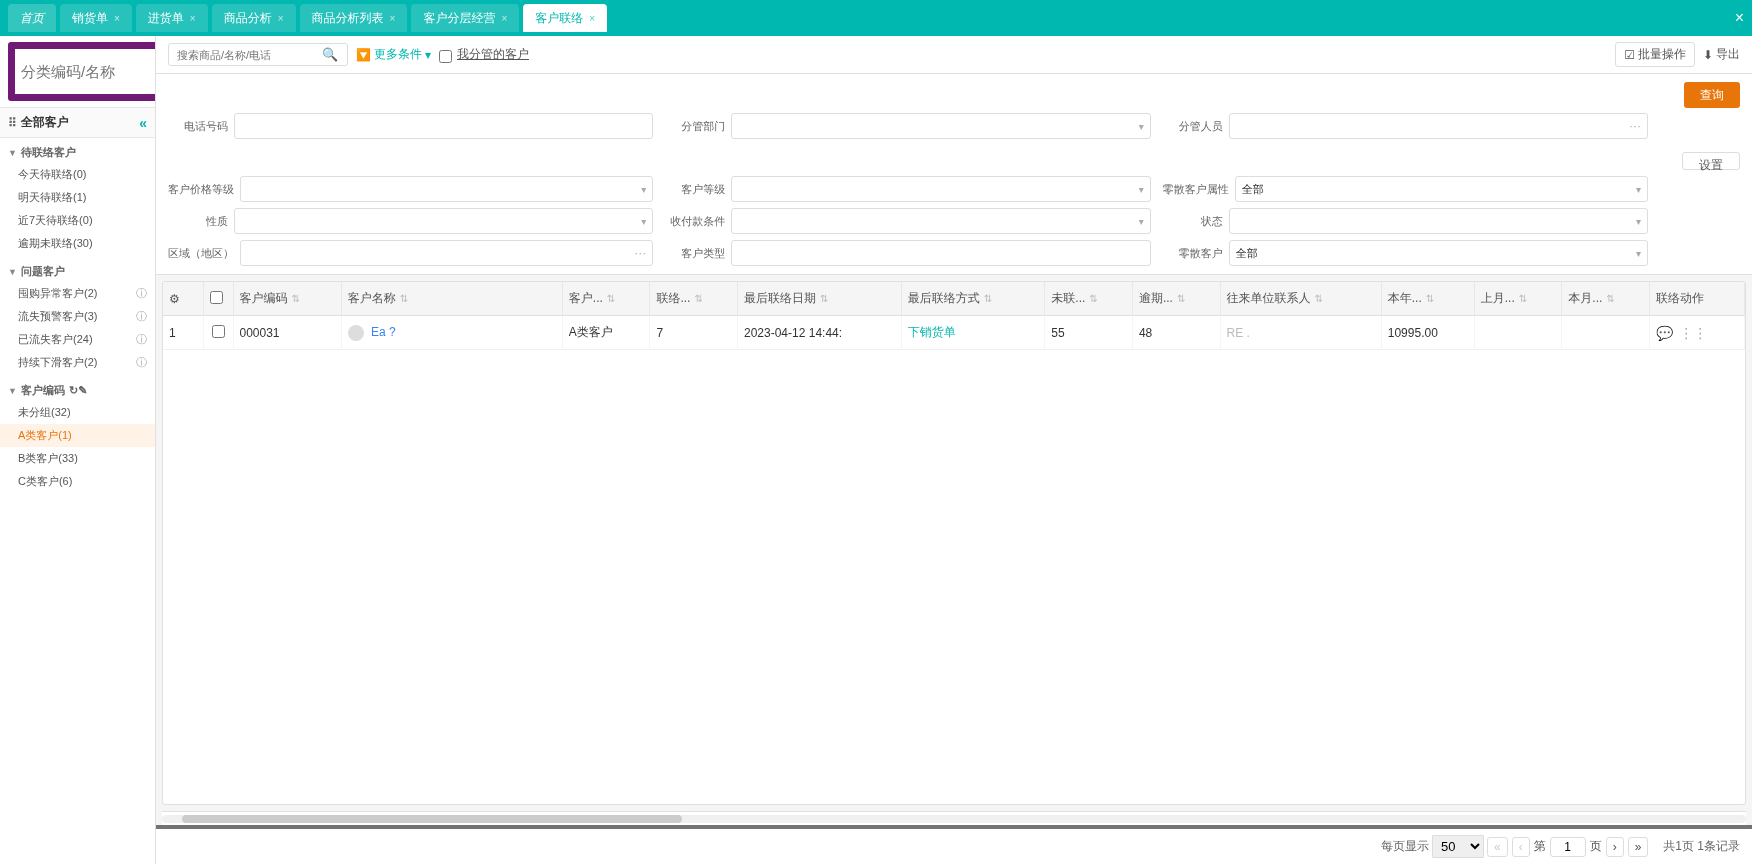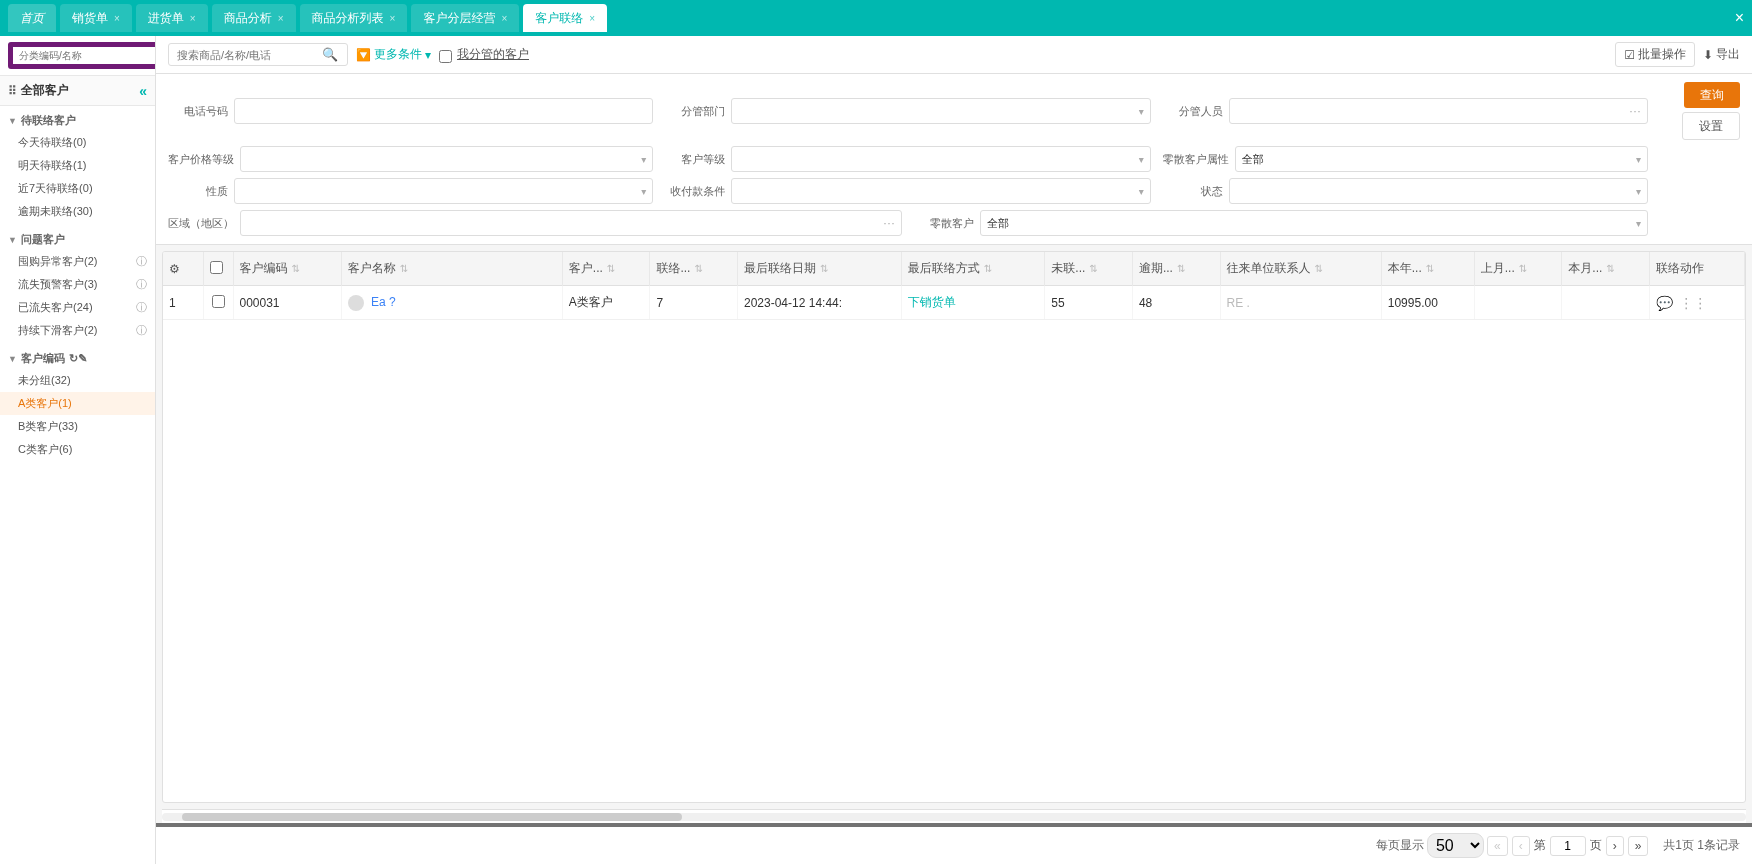--- a/index.html
+++ b/index.html
@@ -64,24 +64,24 @@
       flex-shrink: 0;
     }
     .sidebar-search {
       padding: 6px 8px;
       display: flex;
       align-items: center;
       border-bottom: 1px solid #e8e8e8;
     }
     .sidebar-search input {
       flex: 1;
-      border: 5px solid #701a75;
+      border: 7px solid #701a75;
       border-radius: 3px;
-      padding: 3px 6px;
-      font-size: 10px;
+      padding: 14px 6px;
+      font-size: 15px;
       outline: none;
       color: #999;
     }
     .sidebar-group-header {
       display: flex;
       align-items: center;
       padding: 6px 8px;
       font-weight: bold;
       font-size: 12px;
       color: #333;
@@ -282,21 +282,22 @@
       height: 26px;
     }
     .btn-settings {
       background: #fff;
       color: #555;
       border: 1px solid #ddd;
       border-radius: 3px;
       padding: 4px 16px;
       cursor: pointer;
       font-size: 12px;
-      height: 28px;
+      height: 18px;
+      margin-top: 40px;
     }
 
     
     .table-wrapper {
       flex: 1;
       background: #fff;
       overflow: auto;
       margin: 6px;
       border: 1px solid #e0e0e0;
       border-radius: 3px;
@@ -368,23 +369,23 @@
       display: flex;
       align-items: center;
       justify-content: flex-end;
       gap: 3px;
       font-size: 12px;
       color: #555;
     }
     .pagination-bar .page-size-label { color: #666; }
     .pagination-bar select {
       border: 1px solid #ddd;
-      border-radius: 9px;
+      border-radius: 1px;
       padding: 2px 4px;
-      font-size: 16px;
+      font-size: 13px;
       cursor: pointer;
     }
     .pagination-bar .page-nav {
       display: flex;
       align-items: center;
       gap: 4px;
     }
     .pagination-bar .page-btn {
       border: 1px solid #ddd;
       border-radius: 3px;
@@ -645,20 +646,26 @@
 
       <div class="filter-row">
         <div class="filter-field">
           <label>区域（地区）</label>
           <div class="field-input" style="min-width:200px; position:relative;">
             <span></span>
             <span class="dd-more">···</span>
           </div>
         </div>
         <div class="filter-field">
+          <label>客户类型</label>
+          <div class="field-input" style="min-width:200px; position:relative;">
+            <span></span>
+          </div>
+        </div>
+        <div class="filter-field">
           <label>零散客户</label>
           <div class="field-input" style="min-width:200px; position:relative;">
             <span>全部</span>
             <span class="dd-arrow">▾</span>
           </div>
         </div>
         <div style="min-width:80px;"></div>
       </div>
     </div>
 

